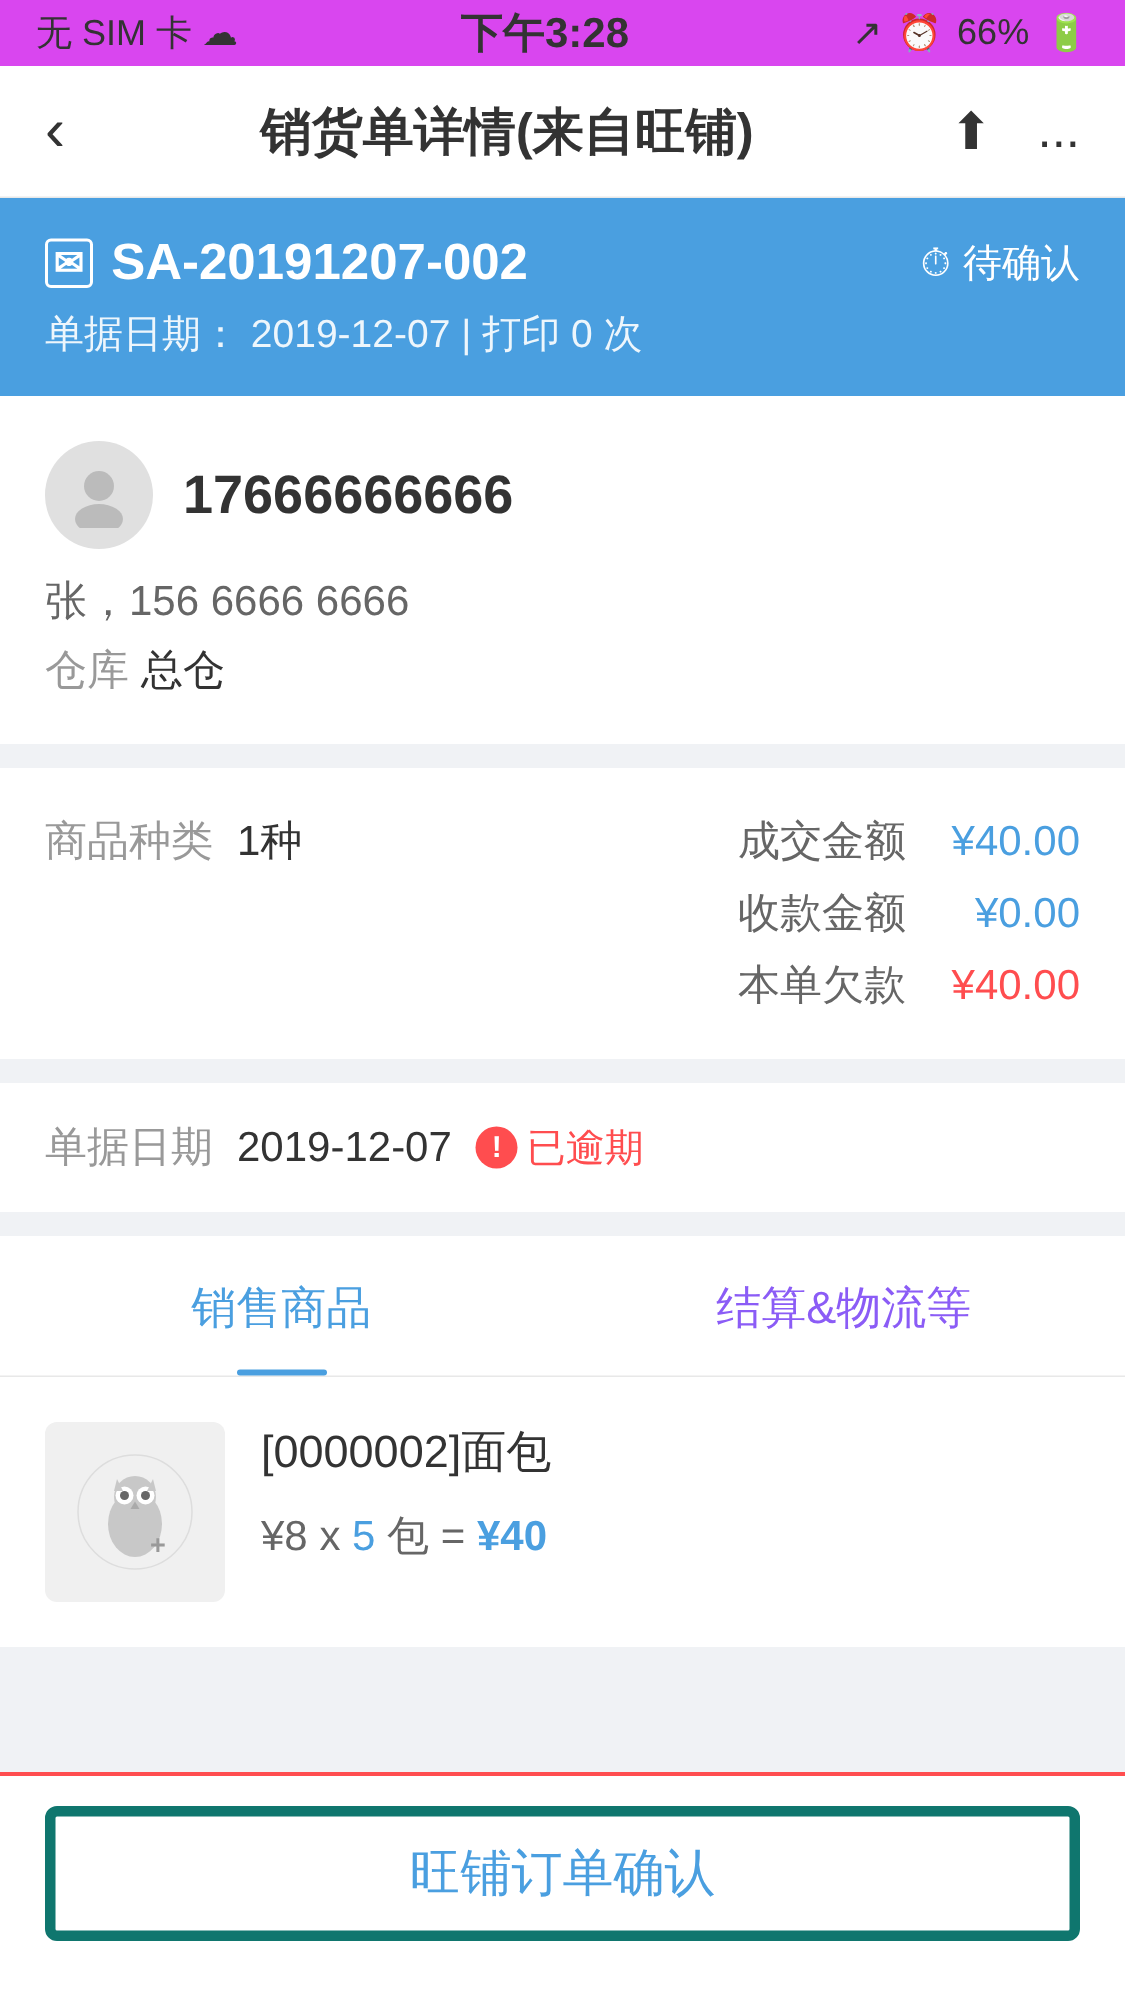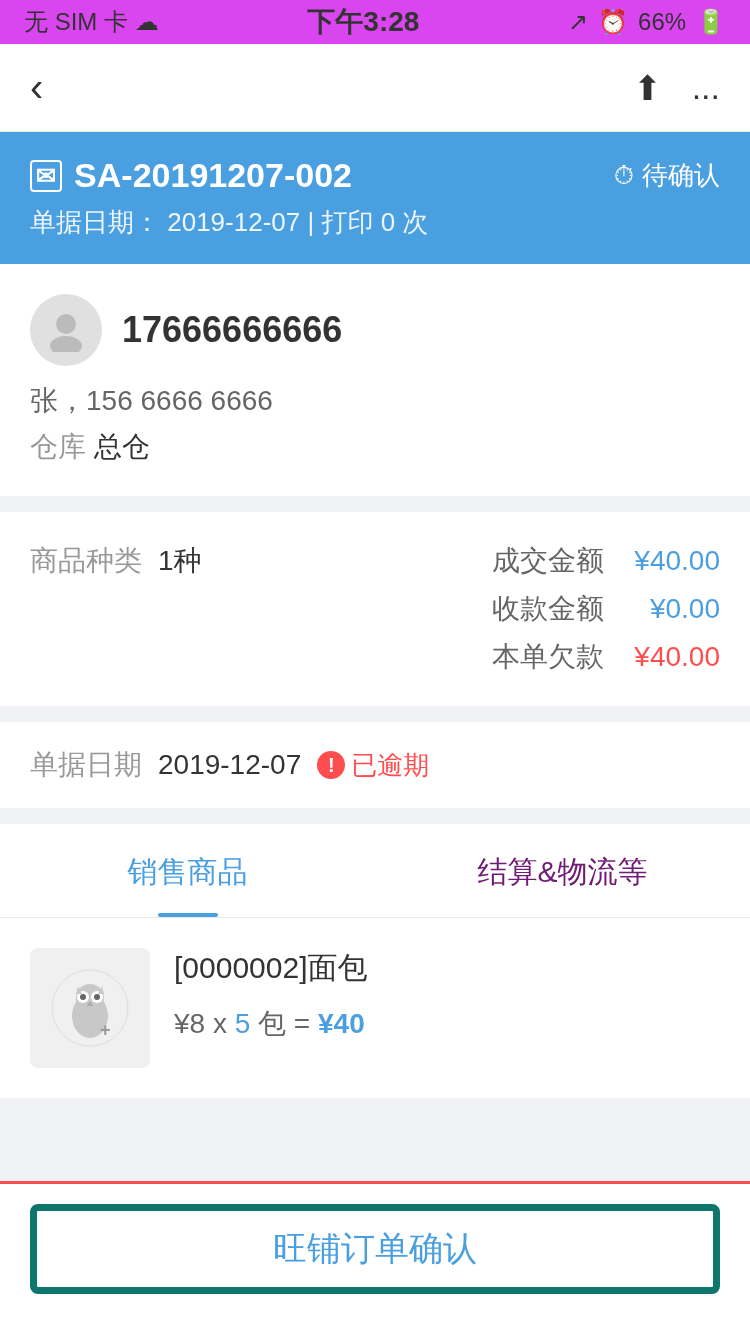--- a/index.html
+++ b/index.html
@@ -199,21 +199,21 @@
     }
     .tabs-header {
       display: flex;
       border-bottom: 1px solid #e8e8e8;
     }
     .tab-item {
       flex: 1;
       text-align: center;
       padding: 28px 0 24px;
       font-size: 30px;
-      color: #701a75;
+      color: #8b5cf6;
       cursor: pointer;
       position: relative;
     }
     .tab-item.active {
       color: #4a9fe0;
     }
     .tab-item.active::after {
       content: '';
       position: absolute;
       bottom: 0;
@@ -300,20 +300,21 @@
   <div class="status-right">
     <span>↗</span>
     <span>⏰</span>
     <span>66%</span>
     <span>🔋</span>
   </div>
 </div>
 
 <div class="nav-bar">
   <div class="nav-back">‹</div>
+  <div class="nav-title">销货单详情(来自旺铺)</div>
   <div class="nav-actions">
     <span style="font-size:34px; color:#333;">⬆</span>
     <span style="font-size:34px; color:#333;">...</span>
   </div>
 </div>
 
 <div class="header-card">
   <div class="header-card-top">
     <div class="order-id">
       <span style="display:inline-flex;align-items:center;border:2px solid #fff;border-radius:4px;padding:0 4px;font-size:24px;">✉</span>

